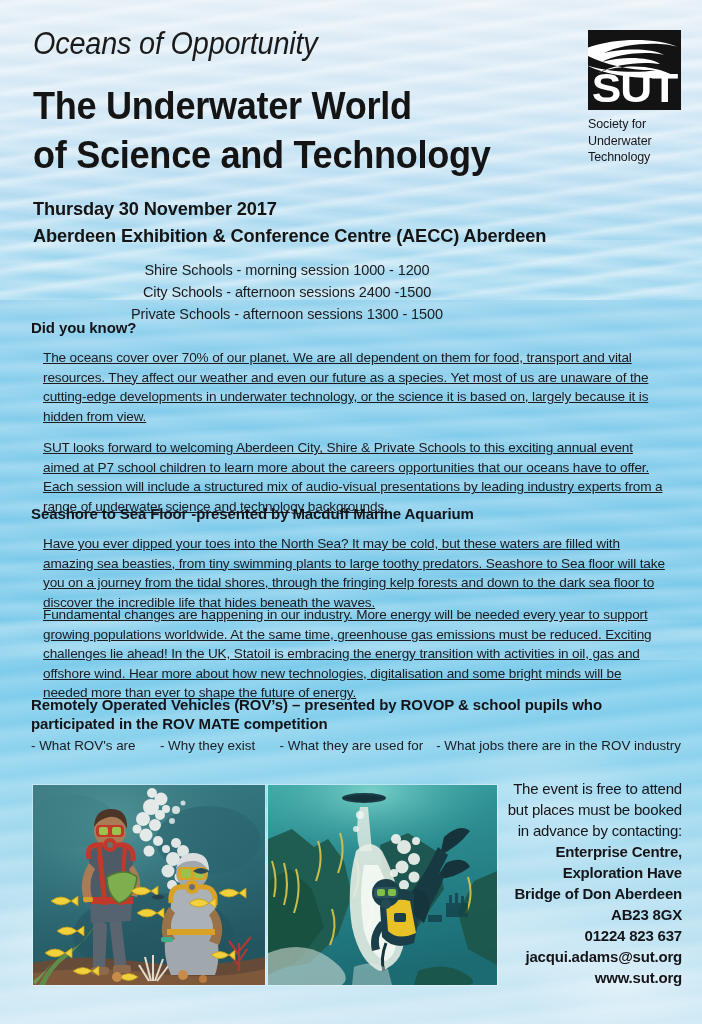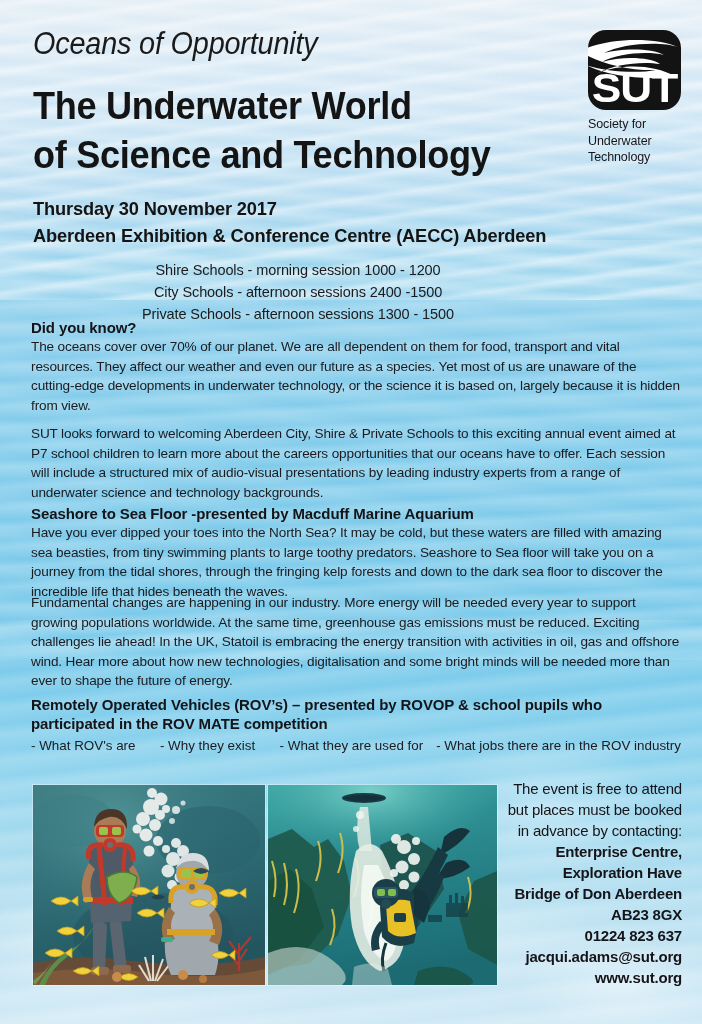--- a/index.html
+++ b/index.html
@@ -129,21 +129,20 @@
     white-space: nowrap;
   }
 
   
   #sut-logo { left: 588px; top: 30px; width: 95px; }
   #sut-mark {
     width: 93px; height: 80px;
     background: #131313;
     position: relative;
     overflow: hidden;
-    border-radius: 18px;
   }
   #sut-mark .swoosh { position: absolute; left: -10px; top: 5px; }
   #sut-mark .sut-letters {
     position: absolute;
     left: 0; right: 0; bottom: 1px;
     text-align: center;
     font-size: 41px;
     font-weight: 700;
     color: #ffffff;
     letter-spacing: -1px;
@@ -154,43 +153,44 @@
     margin-top: 6px;
     font-size: 12.5px;
     line-height: 1.32;
     font-weight: 400;
     color: #16161a;
     letter-spacing: -0.1px;
   }
 
   
   #sessions {
-    left: 12px; top: 260px; width: 572px;
+    left: 1px; top: 260px; width: 572px;
     text-align: center;
     font-size: 14.5px;
     line-height: 1.5;
     color: #1b1b1d;
     letter-spacing: -0.1px;
   }
 
   
   .block { width: 650px; left: 31px; }
   .block h3 {
     margin: 0 0 1px 0;
     font-size: 15px;
     font-weight: 700;
     color: #141418;
     letter-spacing: -0.1px;
   }
   .block p {
-    margin: 0;
+    margin: 12px;
     font-size: 13.6px;
     line-height: 1.44;
     color: #1b1b20;
     letter-spacing: -0.15px;
+    text-decoration: underline;
   }
   .block p + p { margin-top: 9px; }
 
   #did-you-know { top: 319px; }
   #seashore     { top: 505px; }
   #energy       { top: 593px; }
   #rov          { top: 696px; }
 
   #rov h3 { line-height: 1.26; }
   #rov-points {

